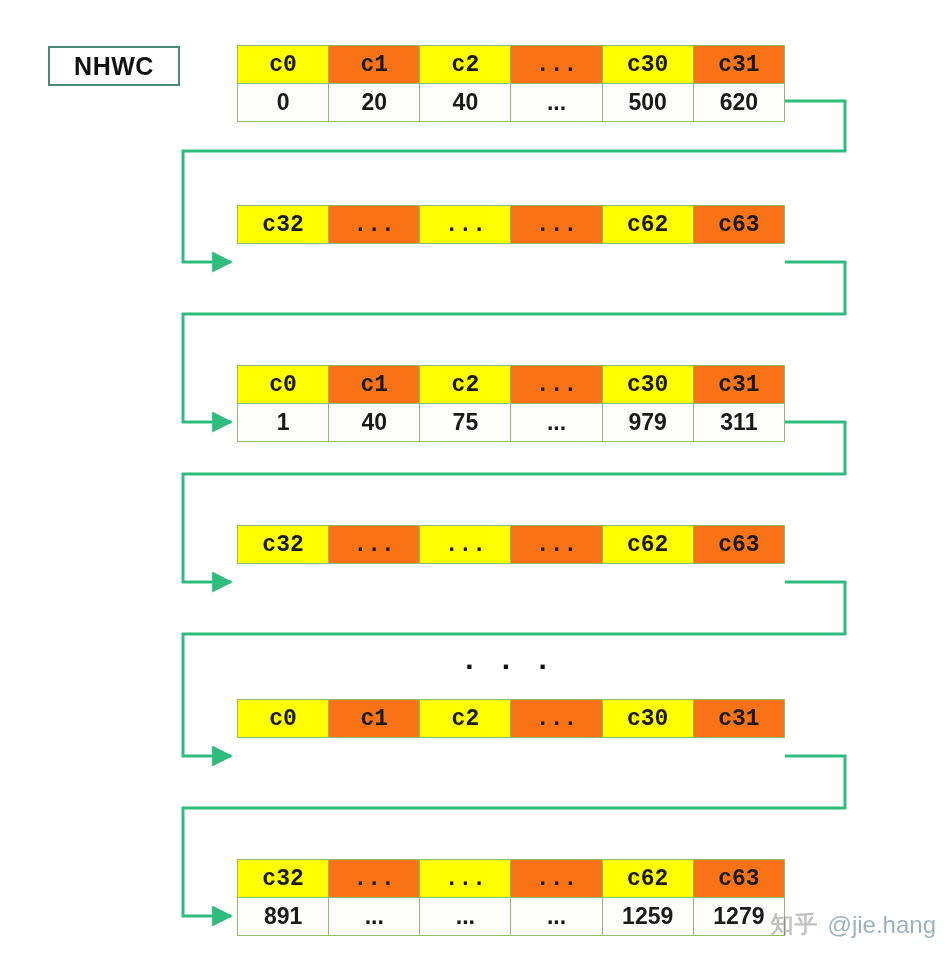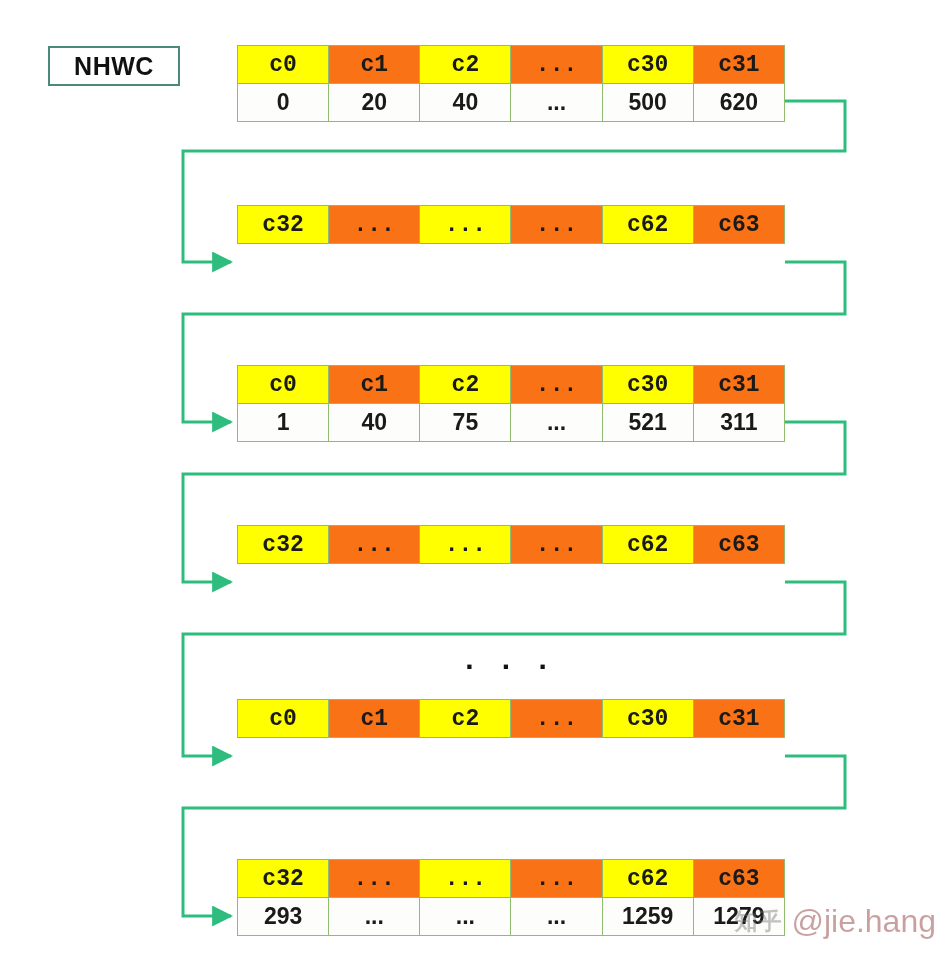--- a/index.html
+++ b/index.html
@@ -103,22 +103,22 @@
     opacity: 0.42;
     user-select: none;
   }
   .watermark .wm-logo {
     font-size: 23px;
     font-weight: bold;
     color: #6f6f6f;
     letter-spacing: 1px;
   }
   .watermark .wm-handle {
-    font-size: 32px;
-    color: #7f1d1d;
+    font-size: 24px;
+    color: #0c4a6e;
   }
 </style>
 </head>
 <body>
 
 <div id="stage">
 
   <svg id="wires" viewBox="0 0 950 962" xmlns="http://www.w3.org/2000/svg">
     <defs>
       <marker id="arrowhead" viewBox="0 0 10 10" refX="9" refY="5" markerWidth="7" markerHeight="7" orient="auto-start-reverse">
@@ -183,21 +183,21 @@
           <td class="cell-yellow">c2</td>
           <td class="cell-blue">...</td>
           <td class="cell-yellow">c30</td>
           <td class="cell-blue">c31</td>
         </tr>
         <tr class="data-row">
           <td class="cell-data">1</td>
           <td class="cell-data">40</td>
           <td class="cell-data">75</td>
           <td class="cell-data">...</td>
-          <td class="cell-data">521</td>
+          <td class="cell-data">979</td>
           <td class="cell-data">311</td>
         </tr>
       </tbody>
     </table>
   <table class="layout-table" style="top:525px">
       <tbody>
         <tr class="head-row">
           <td class="cell-yellow">c32</td>
           <td class="cell-blue">...</td>
           <td class="cell-yellow">...</td>
@@ -223,21 +223,21 @@
       <tbody>
         <tr class="head-row">
           <td class="cell-yellow">c32</td>
           <td class="cell-blue">...</td>
           <td class="cell-yellow">...</td>
           <td class="cell-blue">...</td>
           <td class="cell-yellow">c62</td>
           <td class="cell-blue">c63</td>
         </tr>
         <tr class="data-row">
-          <td class="cell-data">293</td>
+          <td class="cell-data">891</td>
           <td class="cell-data">...</td>
           <td class="cell-data">...</td>
           <td class="cell-data">...</td>
           <td class="cell-data">1259</td>
           <td class="cell-data">1279</td>
         </tr>
       </tbody>
     </table>
 
   <div class="group-ellipsis" style="top:642px">. . .</div>

